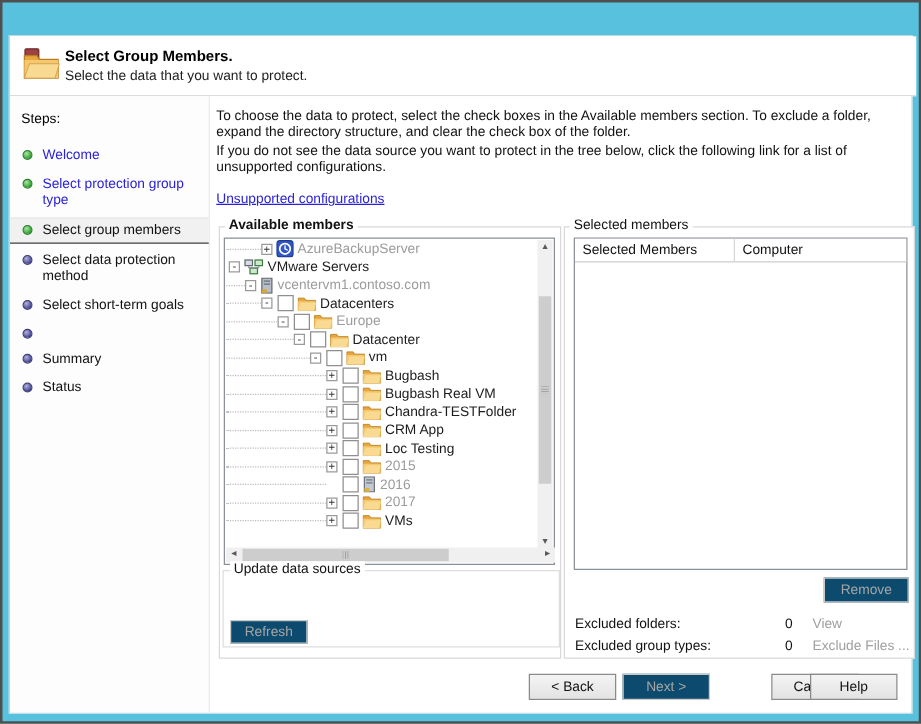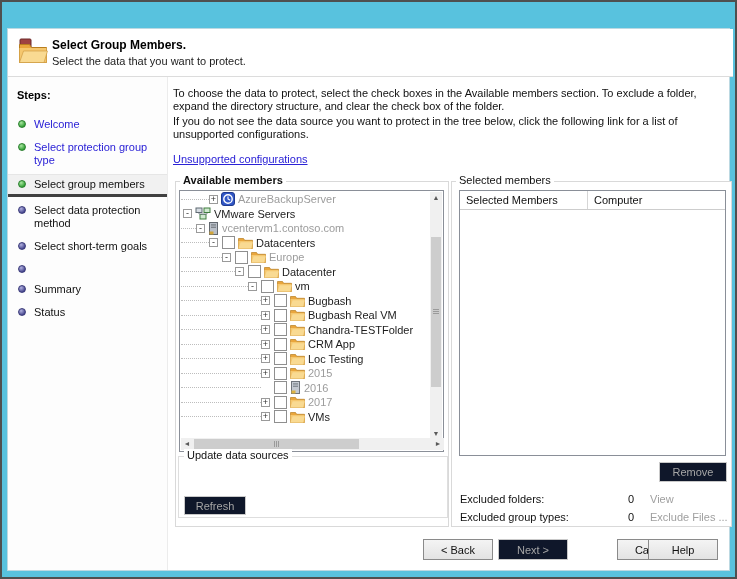--- a/index.html
+++ b/index.html
@@ -9,23 +9,23 @@
   .titlebar { position:relative; height:26px; }
   .appicon { position:absolute; left:6px; top:4px; width:17px; height:17px; }
   .title { position:absolute; left:0; right:0; top:4px; text-align:center; font-size:14px; font-weight:bold; color:#14143c; }
   .close { position:absolute; right:2px; top:0; width:29px; height:21px; background:#c0504c; border:1px solid #5d2826; border-top:none; color:#111; font-size:13px; font-weight:bold; font-family:"Liberation Sans",sans-serif; cursor:pointer; line-height:19px; text-align:center; }
   .content { position:absolute; left:5px; right:5px; top:26px; bottom:6px; background:#fff; border:1px solid #bcd9e2; }
   .header { position:absolute; left:0; top:0; width:725px; height:48px; border-bottom:1px solid #dcdcdc; background:#fff; }
   .hicon { position:absolute; left:10px; top:8px; }
   .htitle { position:absolute; left:44px; top:9px; font-size:12px; font-weight:bold; color:#000; }
   .hsub { position:absolute; left:44px; top:26px; font-size:11px; color:#1c1c1c; }
   .sidebar { position:absolute; left:0; top:48px; width:160px; bottom:0; border-right:1px solid #ececec; background:#fdfdfd; }
-  .steps-heading { margin:12px 0 14px 9px; font-size:11px; font-weight:bold; color:#000; }
+  .steps-heading { margin:12px 0 14px 9px; font-size:11px; font-weight:normal; color:#000; }
   .step { display:flex; gap:8px; padding:3px 4px 3px 10px; margin-bottom:4px; font-size:11px; line-height:13px; cursor:default; }
-  .step.current { background:#f1f1f1; border-top:1px solid #e6e6e6; border-bottom:3px solid #404040; }
+  .step.current { background:#f1f1f1; border-top:1px solid #e6e6e6; border-bottom:1px solid #404040; }
   .bullet { width:8px; height:8px; border-radius:50%; margin-top:2px; flex:0 0 8px; }
   .bullet.green { background:radial-gradient(circle at 35% 30%, #a9e6a0, #2f9e33 75%); border:1px solid #2a7f2d; }
   .bullet.navy  { background:radial-gradient(circle at 35% 30%, #b2b2e0, #44448c 75%); border:1px solid #3b3b7a; }
   .slabel.link { color:#2b22d6; }
   .slabel.text { color:#111; }
   .main { position:absolute; left:160px; top:48px; right:0; bottom:0; background:#fff; }
   .para { position:absolute; font-size:11px; line-height:13px; color:#111; width:552px; }
   .ulink { position:absolute; font-size:11px; color:#2b22d6; text-decoration:underline; cursor:pointer; }
   .gb { position:absolute; border:1px solid #d9d9d9; background:#fff; }
   .gb-label { position:absolute; background:#fff; padding:0 3px; font-size:11px; color:#111; z-index:2; }
@@ -46,21 +46,21 @@
   .hthumb { position:absolute; top:1px; left:13px; width:165px; height:10px; background:#cdcdcd; }
   .grip-v { position:absolute; left:2px; top:50%; margin-top:-3px; width:6px; height:6px;
             background:linear-gradient(#9a9a9a 1px, transparent 1px) 0 0/6px 2px; }
   .grip-h { position:absolute; top:2px; left:50%; margin-left:-3px; height:6px; width:6px;
             background:linear-gradient(90deg,#9a9a9a 1px, transparent 1px) 0 0/2px 6px; }
   .table { position:absolute; left:7px; top:8px; width:267px; height:266px; border:1px solid #8a8f98; background:#fff; }
   .thead { display:flex; height:19px; border-bottom:1px solid #cdcdcd; background:#fff; }
   .th { font-size:11px; color:#111; padding:3px 0 0 6px; cursor:default; }
   .th:first-child { width:128px; border-right:1px solid #d6d6d6; }
   .btn { position:absolute; font-size:11px; font-family:"Liberation Sans",sans-serif; background:linear-gradient(#f4f4f4,#e3e3e3); border:1px solid #8a8a8a; color:#111; cursor:pointer; }
-  .btn.disabled { border:1px solid #c9c9c9; background:#0f172a; color:#a6a6a6; cursor:default; }
+  .btn.disabled { border:1px solid #c9c9c9; background:#0c4a6e; color:#a6a6a6; cursor:default; }
   .xrow-label { position:absolute; font-size:11px; color:#111; }
   .xrow-count { position:absolute; font-size:11px; color:#111; }
   .xrow-link { position:absolute; font-size:11px; color:#9f9f9f; cursor:default; }
   .upd-text { position:absolute; left:7px; top:12px; width:256px; font-size:11px; line-height:13px; color:#111; }
 </style>
 </head>
 <body>
 
 <div class="stage">
   <div class="win">

